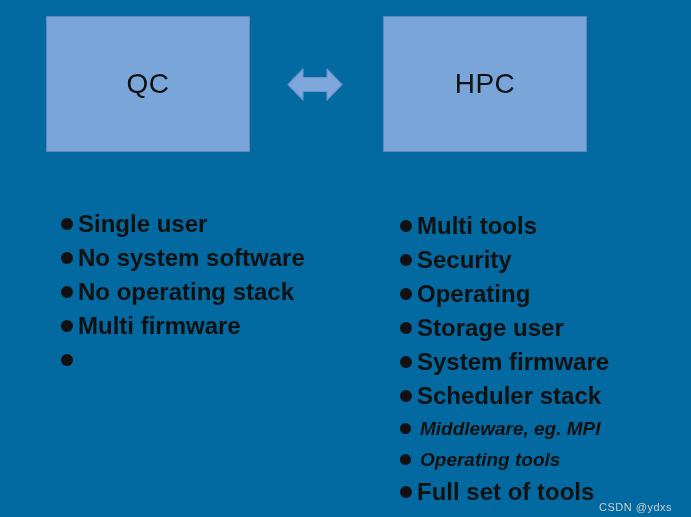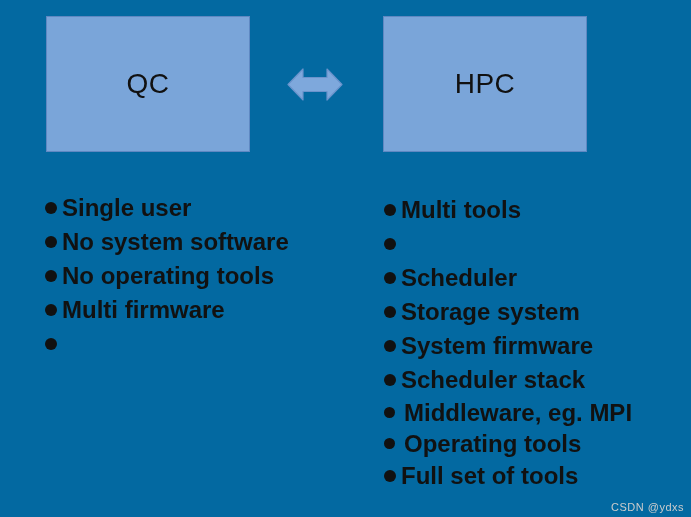--- a/index.html
+++ b/index.html
@@ -37,21 +37,21 @@
   .box-right { left: 383px; }
   .arrow-wrap {
     position: absolute;
     left: 287px;
     top: 66px;
     width: 56px;
     height: 37px;
   }
   .bullet-list {
     position: absolute;
-    margin: 0;
+    margin: 16px;
     padding: 0;
     list-style: none;
   }
   .list-left  { left: 45px;  top: 191px; }
   .list-right { left: 384px; top: 193px; }
   .bullet-item {
     display: flex;
     align-items: center;
     height: 34px;
     font-size: 24px;
@@ -62,30 +62,31 @@
   .bullet-item .dot {
     width: 12px;
     height: 12px;
     border-radius: 50%;
     background: var(--text, #111111);
     margin-right: 5px;
     flex: 0 0 auto;
   }
   .bullet-item.small {
     height: 31px;
-    font-size: 24px;
+    font-size: 19px;
+    font-style: italic;
   }
   .bullet-item.small .dot {
     width: 11px;
     height: 11px;
     margin-right: 9px;
   }
   .watermark {
     position: absolute;
-    right: 7px;
+    right: 19px;
     bottom: 4px;
     font-size: 11px;
     color: var(--watermark, #cccccc);
     letter-spacing: 0.5px;
   }
 </style>
 </head>
 <body>
 
 <div class="stage">
@@ -108,46 +109,47 @@
       <li class="bullet-item">
         <span class="dot"></span>
         <span class="txt">Single user</span>
       </li>
       <li class="bullet-item">
         <span class="dot"></span>
         <span class="txt">No system software</span>
       </li>
       <li class="bullet-item">
         <span class="dot"></span>
-        <span class="txt">No operating tools</span>
+        <span class="txt">No operating stack</span>
       </li>
       <li class="bullet-item">
         <span class="dot"></span>
         <span class="txt">Multi firmware</span>
       </li>
       <li class="bullet-item">
         <span class="dot"></span>
       </li>
     </ul>
 
   <ul class="bullet-list list-right">
       <li class="bullet-item">
         <span class="dot"></span>
         <span class="txt">Multi tools</span>
       </li>
       <li class="bullet-item">
         <span class="dot"></span>
+        <span class="txt">Security</span>
       </li>
       <li class="bullet-item">
         <span class="dot"></span>
-        <span class="txt">Scheduler</span>
+        <span class="txt">Operating</span>
       </li>
       <li class="bullet-item">
         <span class="dot"></span>
-        <span class="txt">Storage system</span>
+        <span class="txt">Storage user</span>
       </li>
       <li class="bullet-item">
         <span class="dot"></span>
         <span class="txt">System firmware</span>
       </li>
       <li class="bullet-item">
         <span class="dot"></span>
         <span class="txt">Scheduler stack</span>
       </li>
       <li class="bullet-item small">

